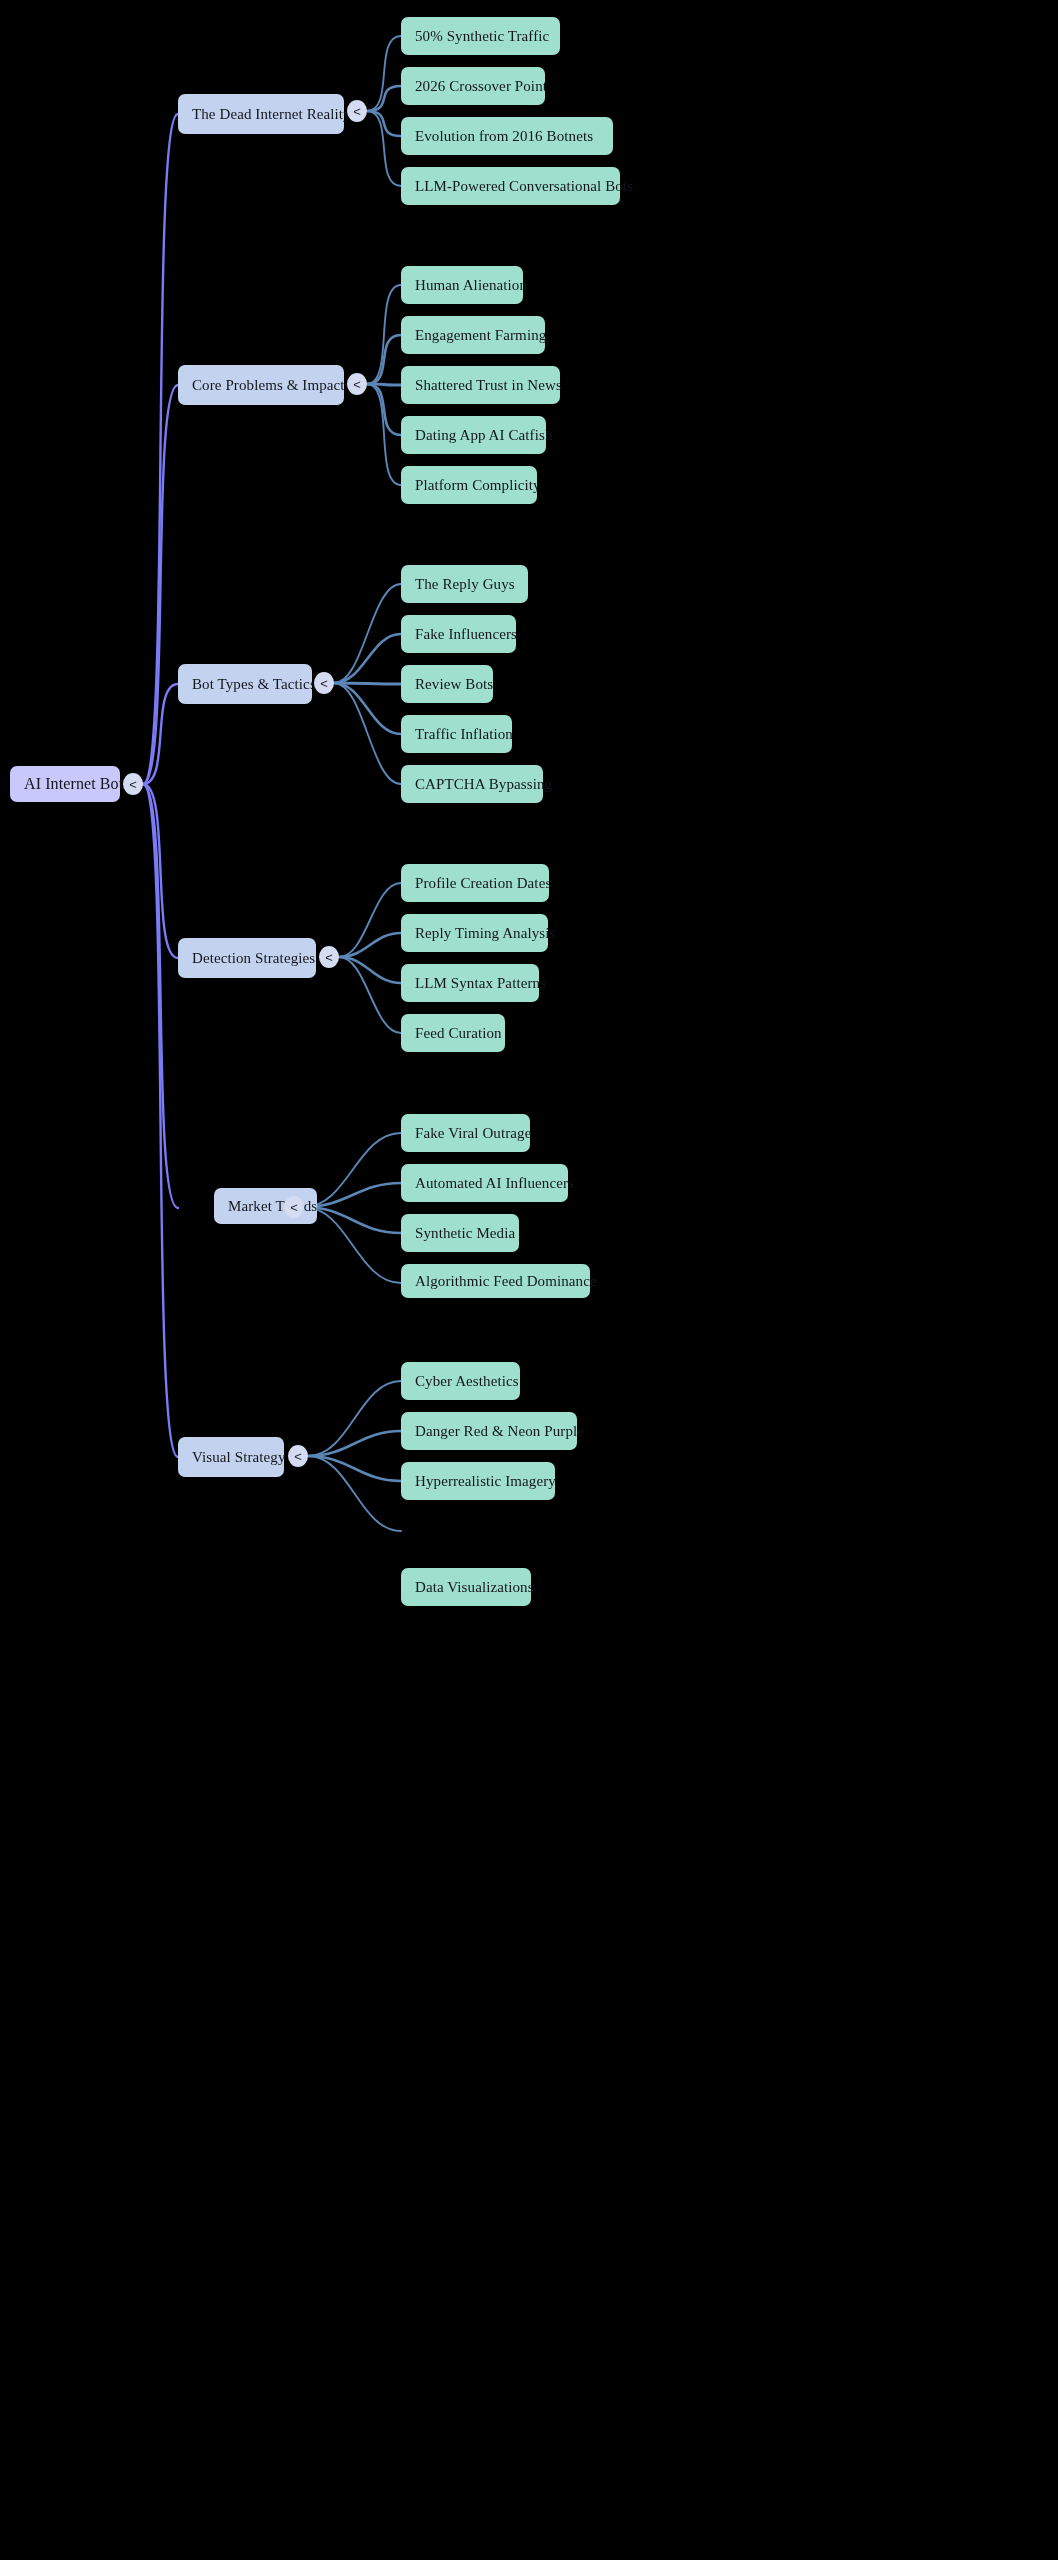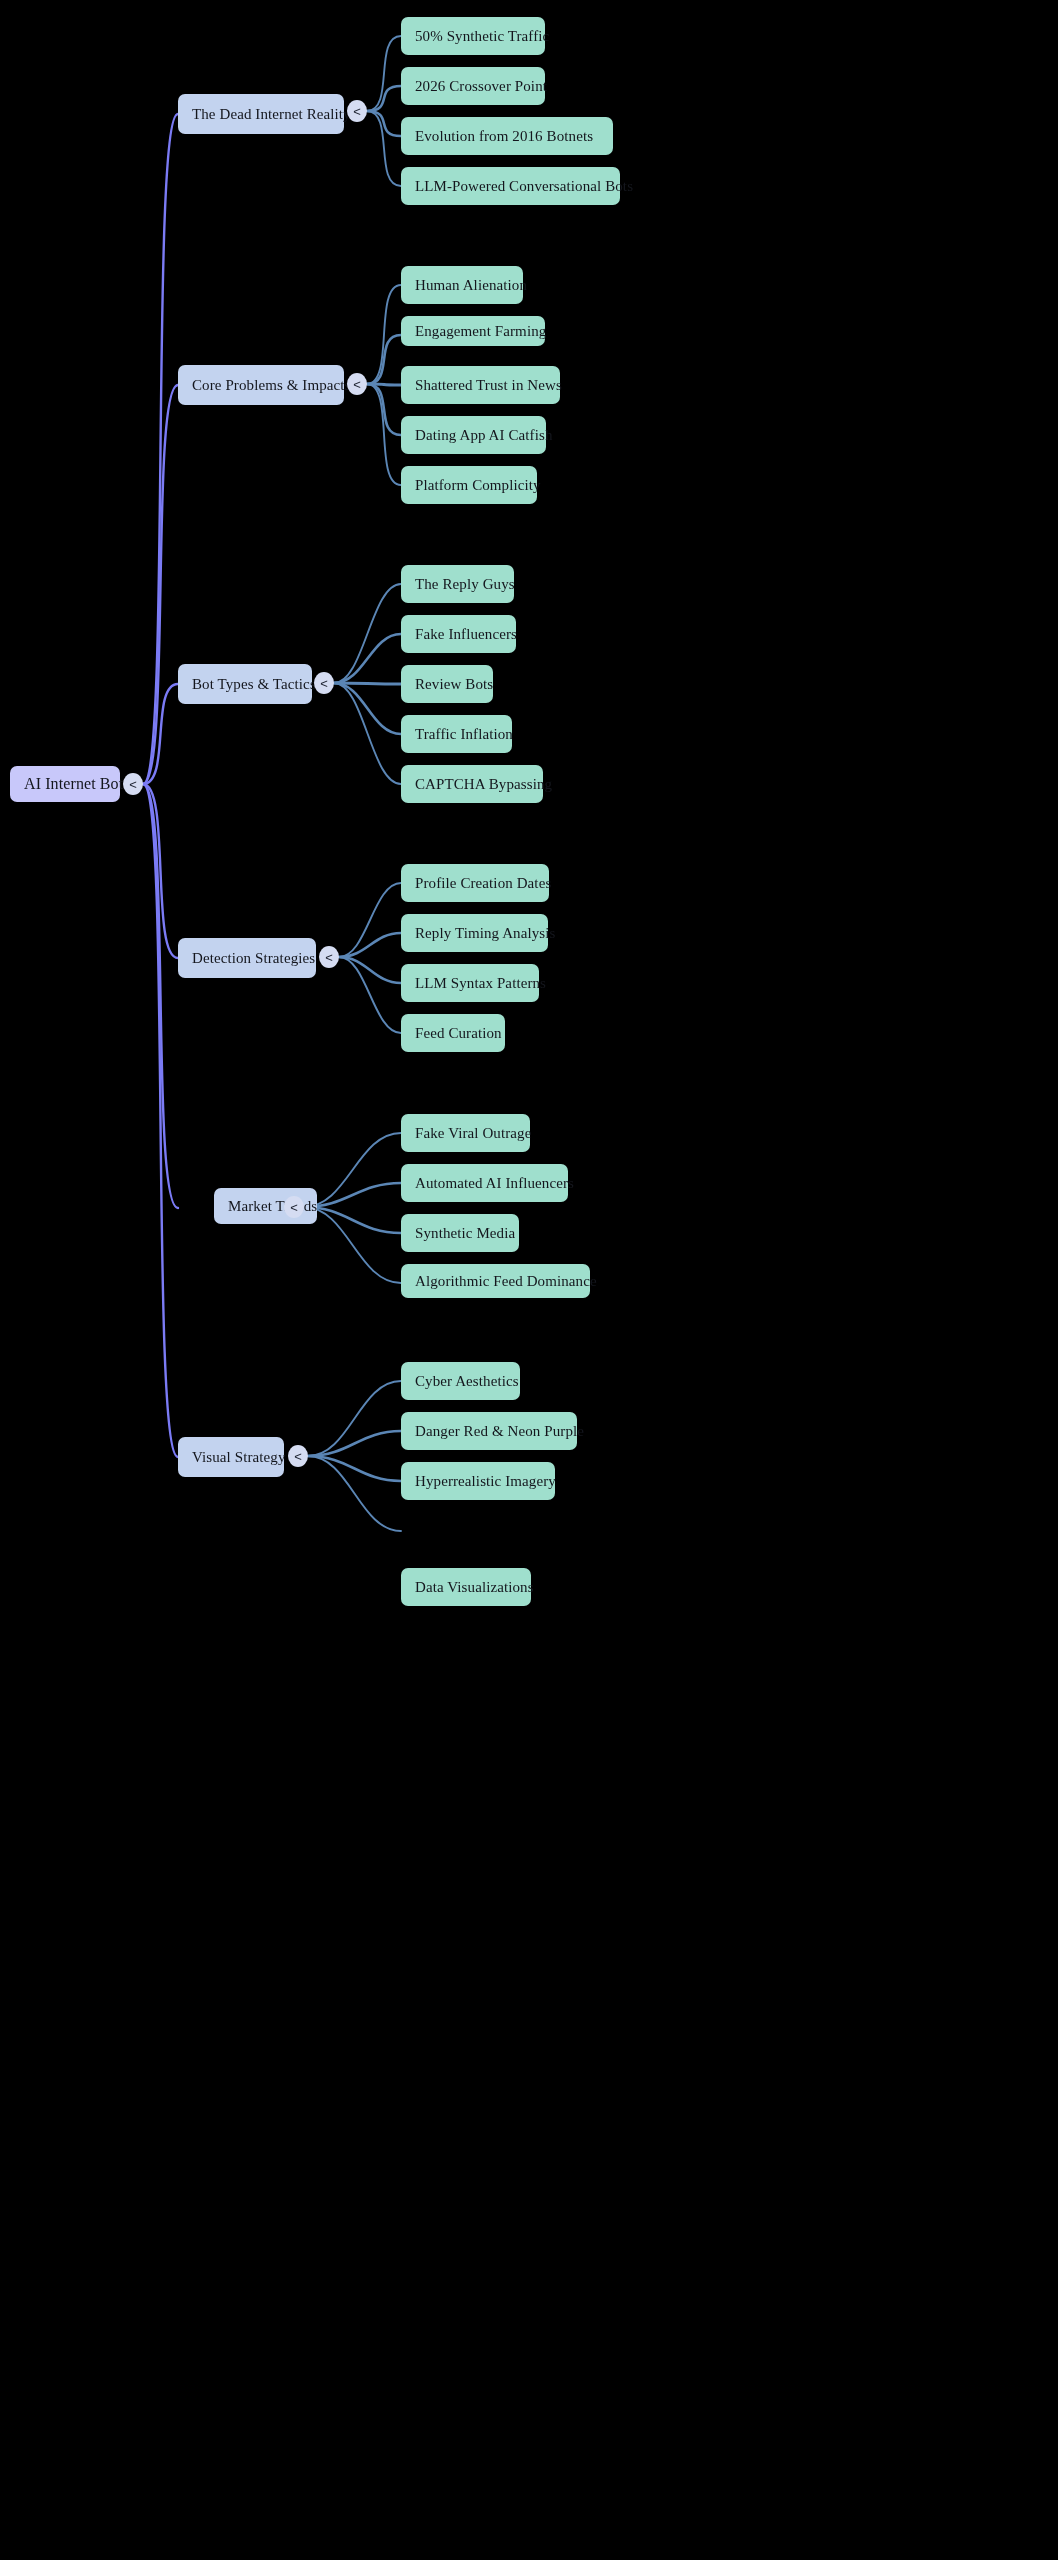--- a/index.html
+++ b/index.html
@@ -106,34 +106,34 @@
       <path d="M 308 1456 C 349.85 1456, 359.15 1381, 401 1381" fill="none" stroke="#5b86b5" stroke-width="1.9" stroke-linecap="round"></path>
       <path d="M 308 1456 C 349.85 1456, 359.15 1431, 401 1431" fill="none" stroke="#5b86b5" stroke-width="2.6" stroke-linecap="round"></path>
       <path d="M 308 1456 C 349.85 1456, 359.15 1481, 401 1481" fill="none" stroke="#5b86b5" stroke-width="2.6" stroke-linecap="round"></path>
       <path d="M 308 1456 C 349.85 1456, 359.15 1531, 401 1531" fill="none" stroke="#5b86b5" stroke-width="1.9" stroke-linecap="round"></path>
     </svg>
   <div id="node-layer">
       <div class="node node-root" style="left: 10px; top: 766px; width: 110px; height: 36px;">AI Internet Bots</div>
       <div class="collapse-marker" style="left: 123px; top: 773px;">&lt;</div>
       <div class="node node-branch" style="left: 178px; top: 94px; width: 166px; height: 40px;">The Dead Internet Reality</div>
       <div class="collapse-marker" style="left: 347px; top: 100px;">&lt;</div>
-      <div class="node node-leaf" style="left: 401px; top: 17px; width: 144px; height: 38px;">50% Synthetic Traffic</div>
+      <div class="node node-leaf" style="left: 401px; top: 17px; width: 159px; height: 38px;">50% Synthetic Traffic</div>
       <div class="node node-leaf" style="left: 401px; top: 67px; width: 144px; height: 38px;">2026 Crossover Point</div>
       <div class="node node-leaf" style="left: 401px; top: 117px; width: 212px; height: 38px;">Evolution from 2016 Botnets</div>
       <div class="node node-leaf" style="left: 401px; top: 167px; width: 219px; height: 38px;">LLM-Powered Conversational Bots</div>
       <div class="node node-branch" style="left: 178px; top: 365px; width: 166px; height: 40px;">Core Problems &amp; Impacts</div>
       <div class="collapse-marker" style="left: 347px; top: 373px;">&lt;</div>
       <div class="node node-leaf" style="left: 401px; top: 266px; width: 122px; height: 38px;">Human Alienation</div>
-      <div class="node node-leaf" style="left: 401px; top: 316px; width: 144px; height: 30px;">Engagement Farming</div>
+      <div class="node node-leaf" style="left: 401px; top: 316px; width: 144px; height: 38px;">Engagement Farming</div>
       <div class="node node-leaf" style="left: 401px; top: 366px; width: 159px; height: 38px;">Shattered Trust in News</div>
       <div class="node node-leaf" style="left: 401px; top: 416px; width: 145px; height: 38px;">Dating App AI Catfish</div>
       <div class="node node-leaf" style="left: 401px; top: 466px; width: 136px; height: 38px;">Platform Complicity</div>
       <div class="node node-branch" style="left: 178px; top: 664px; width: 134px; height: 40px;">Bot Types &amp; Tactics</div>
       <div class="collapse-marker" style="left: 314px; top: 672px;">&lt;</div>
-      <div class="node node-leaf" style="left: 401px; top: 565px; width: 113px; height: 38px;">The Reply Guys</div>
+      <div class="node node-leaf" style="left: 401px; top: 565px; width: 127px; height: 38px;">The Reply Guys</div>
       <div class="node node-leaf" style="left: 401px; top: 615px; width: 115px; height: 38px;">Fake Influencers</div>
       <div class="node node-leaf" style="left: 401px; top: 665px; width: 92px; height: 38px;">Review Bots</div>
       <div class="node node-leaf" style="left: 401px; top: 715px; width: 111px; height: 38px;">Traffic Inflation</div>
       <div class="node node-leaf" style="left: 401px; top: 765px; width: 142px; height: 38px;">CAPTCHA Bypassing</div>
       <div class="node node-branch" style="left: 178px; top: 938px; width: 138px; height: 40px;">Detection Strategies</div>
       <div class="collapse-marker" style="left: 319px; top: 946px;">&lt;</div>
       <div class="node node-leaf" style="left: 401px; top: 864px; width: 148px; height: 38px;">Profile Creation Dates</div>
       <div class="node node-leaf" style="left: 401px; top: 914px; width: 147px; height: 38px;">Reply Timing Analysis</div>
       <div class="node node-leaf" style="left: 401px; top: 964px; width: 138px; height: 38px;">LLM Syntax Patterns</div>
       <div class="node node-leaf" style="left: 401px; top: 1014px; width: 104px; height: 38px;">Feed Curation</div>

